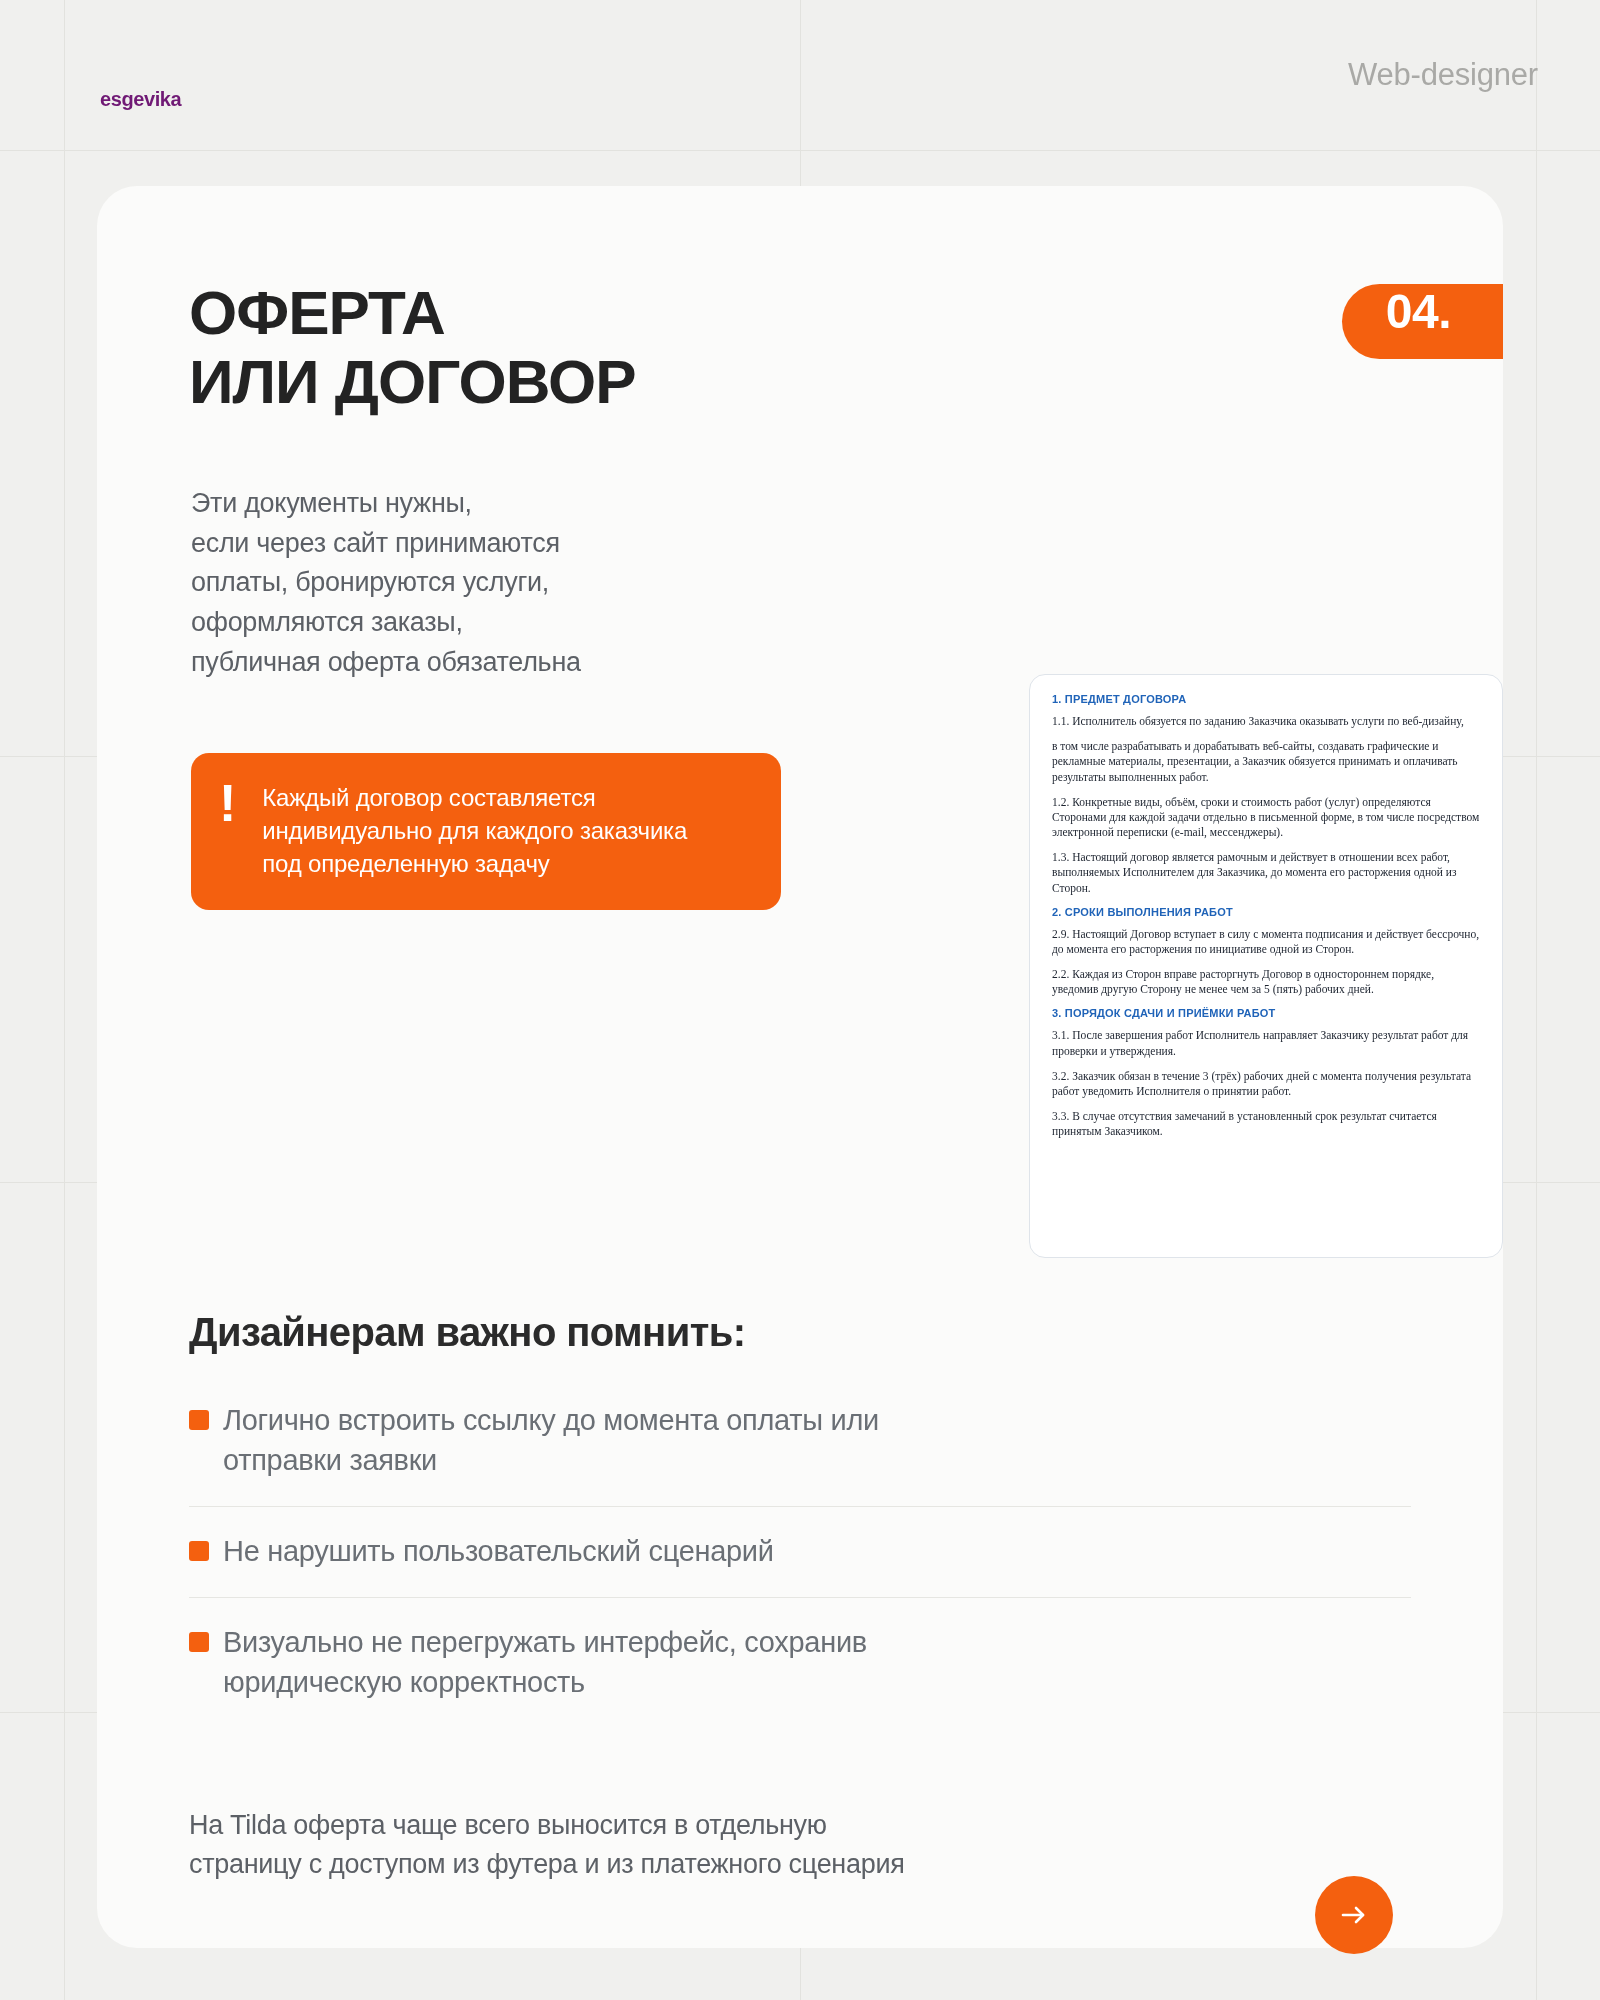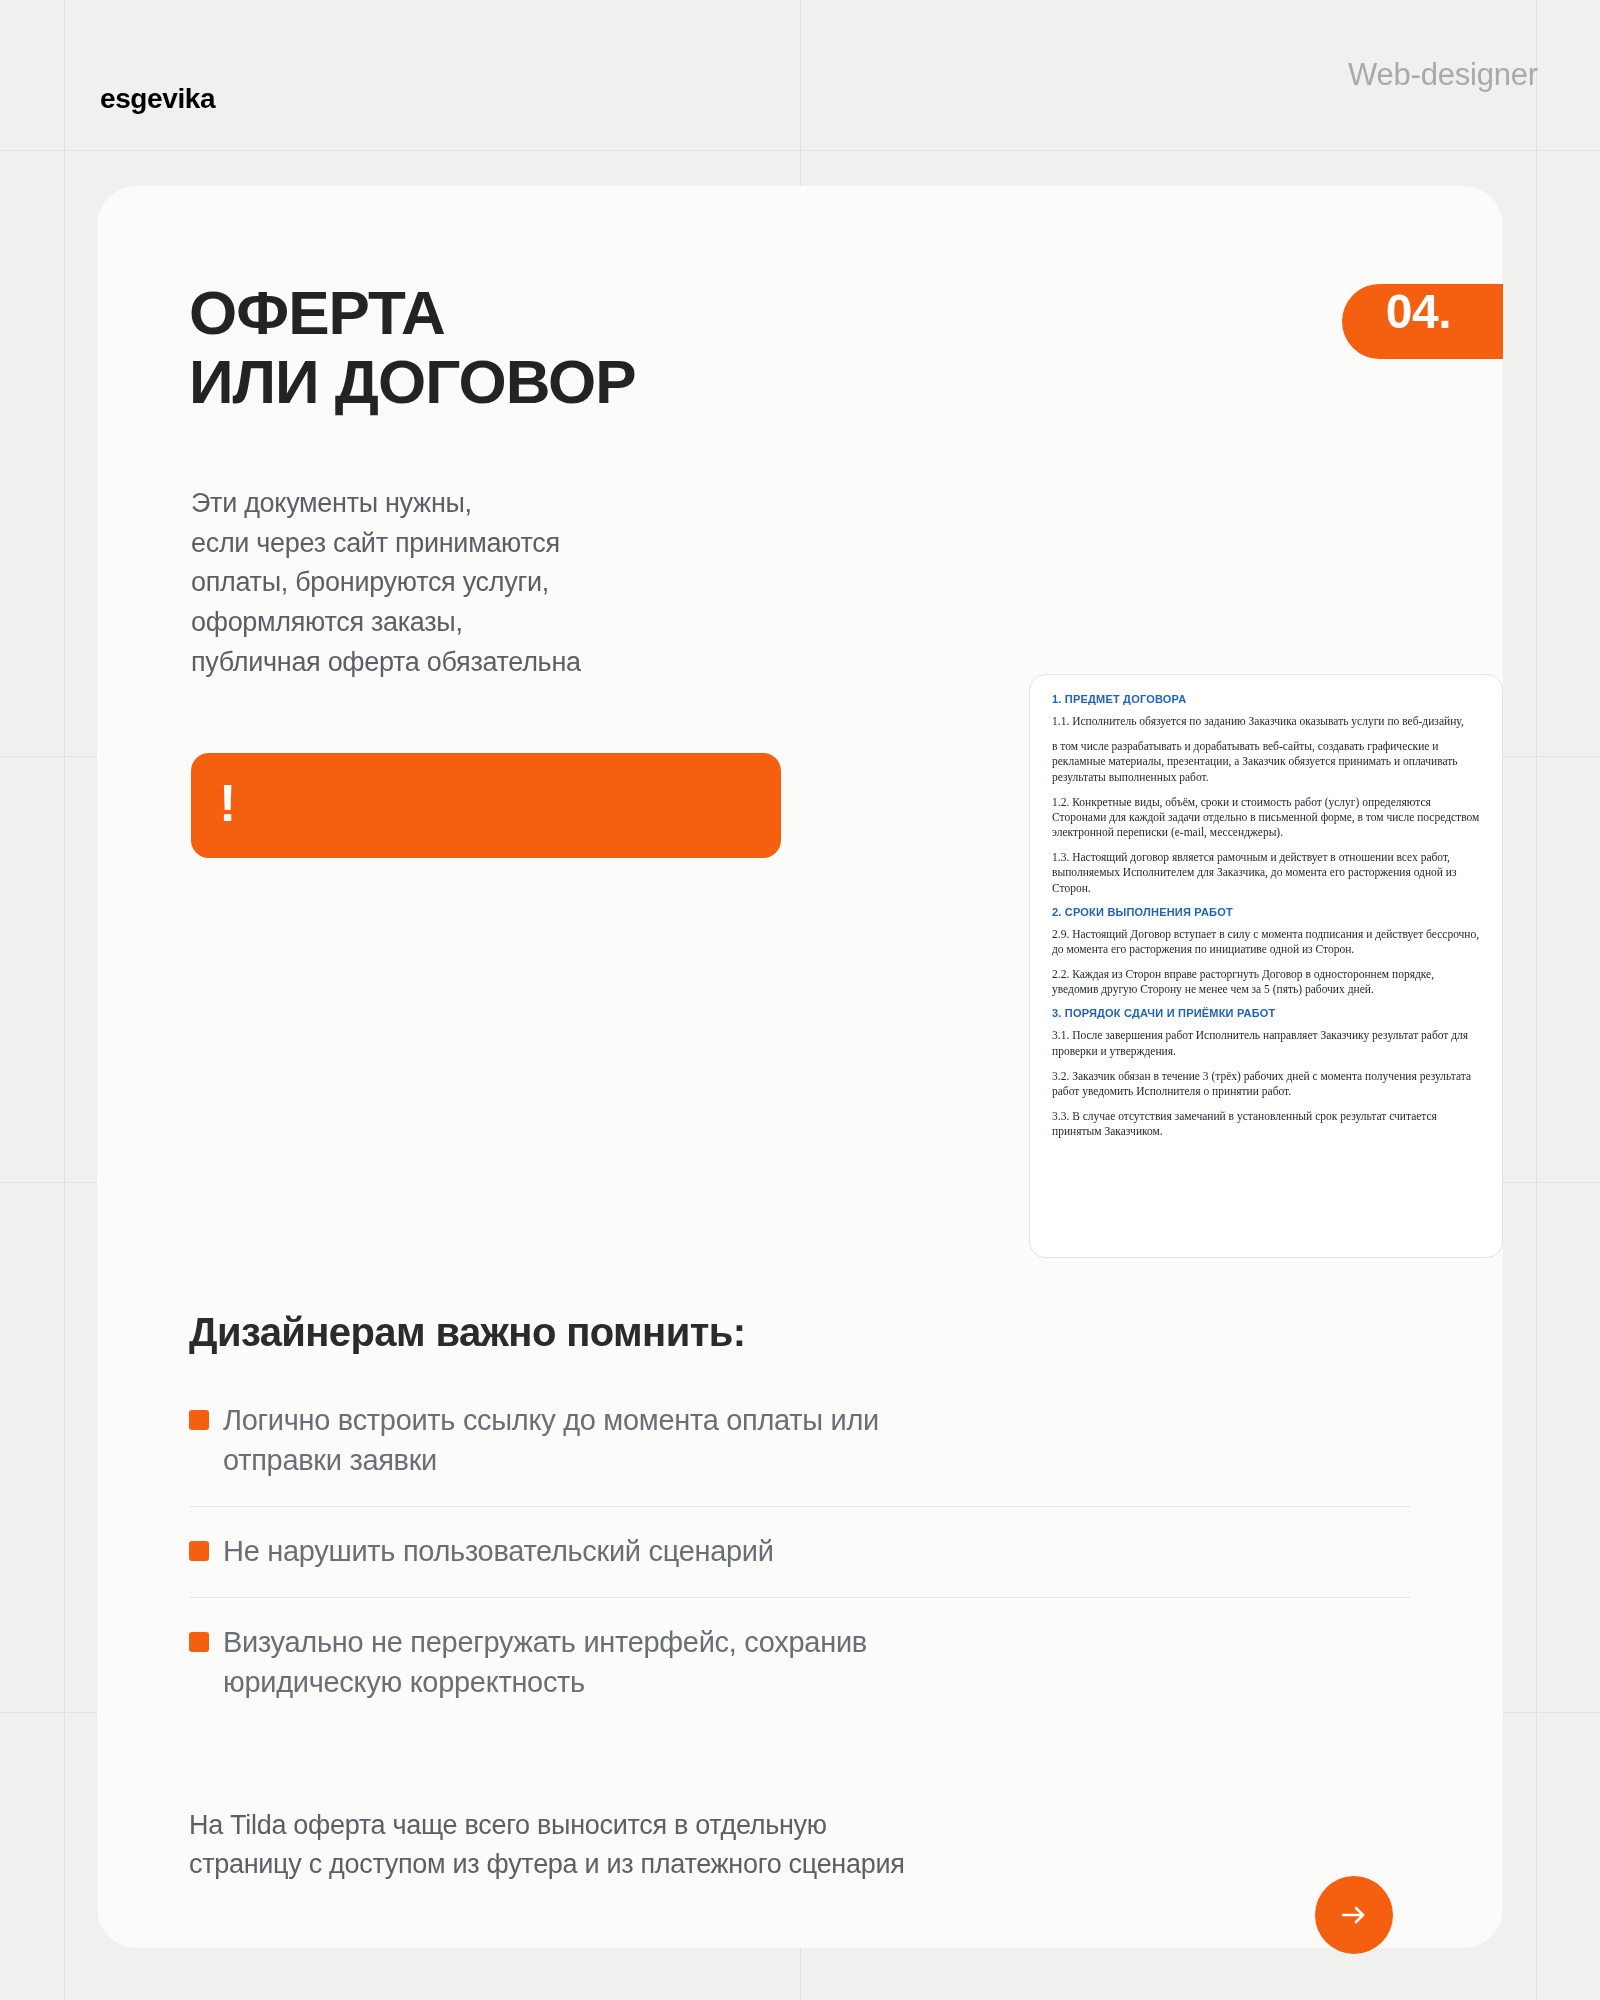--- a/index.html
+++ b/index.html
@@ -30,23 +30,23 @@
     top: 0; left: 0; right: 0;
     height: 150px;
     display: flex;
     align-items: center;
     justify-content: space-between;
     padding: 0 62px 0 100px;
     box-sizing: border-box;
     z-index: 3;
   }
   .brand {
-    font-size: 28px;
-    font-weight: bold;
-    color: #000000;
+    font-size: 20px;
+    font-weight: bold;
+    color: #701a75;
     letter-spacing: -0.4px;
     margin-top: 48px;
   }
   .role {
     font-size: 31px;
     color: #a9a9a6;
     letter-spacing: -0.2px;
   }
 
   
@@ -262,20 +262,23 @@
 ИЛИ ДОГОВОР</div>
 
     <div class="lead">Эти документы нужны,
 если через сайт принимаются
 оплаты, бронируются услуги,
 оформляются заказы,
 публичная оферта обязательна</div>
 
     <div class="callout">
       <div class="callout-mark">!</div>
+      <div class="callout-text">Каждый договор составляется
+индивидуально для каждого заказчика
+под определенную задачу</div>
     </div>
 
     <div class="doc">
       <div class="doc-h">1. ПРЕДМЕТ ДОГОВОРА</div>
       <div class="doc-p">1.1. Исполнитель обязуется по заданию Заказчика оказывать услуги по веб-дизайну,</div>
       <div class="doc-p">в том числе разрабатывать и дорабатывать веб-сайты, создавать графические и рекламные материалы, презентации, а Заказчик обязуется принимать и оплачивать результаты выполненных работ.</div>
       <div class="doc-p">1.2. Конкретные виды, объём, сроки и стоимость работ (услуг) определяются Сторонами для каждой задачи отдельно в письменной форме, в том числе посредством электронной переписки (e-mail, мессенджеры).</div>
       <div class="doc-p">1.3. Настоящий договор является рамочным и действует в отношении всех работ, выполняемых Исполнителем для Заказчика, до момента его расторжения одной из Сторон.</div>
       <div class="doc-h">2. СРОКИ ВЫПОЛНЕНИЯ РАБОТ</div>
       <div class="doc-p">2.9. Настоящий Договор вступает в силу с момента подписания и действует бессрочно, до момента его расторжения по инициативе одной из Сторон.</div>

